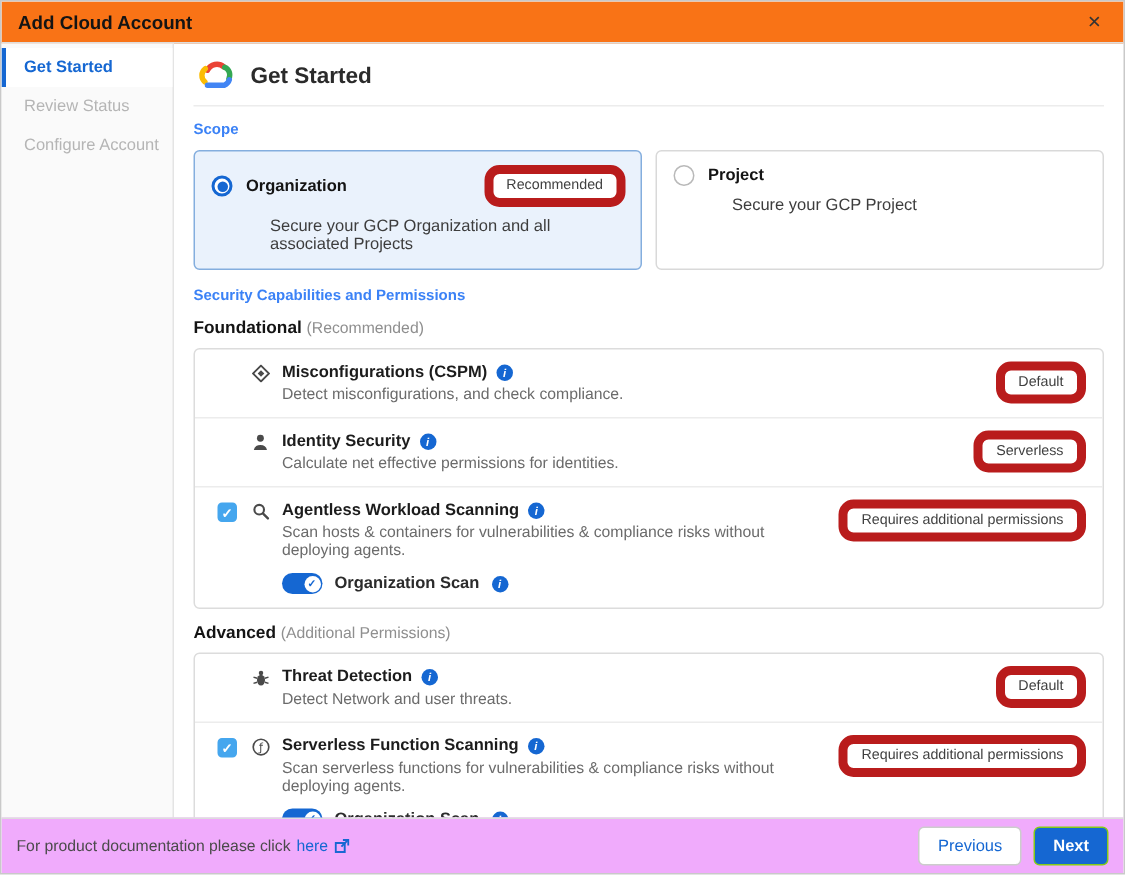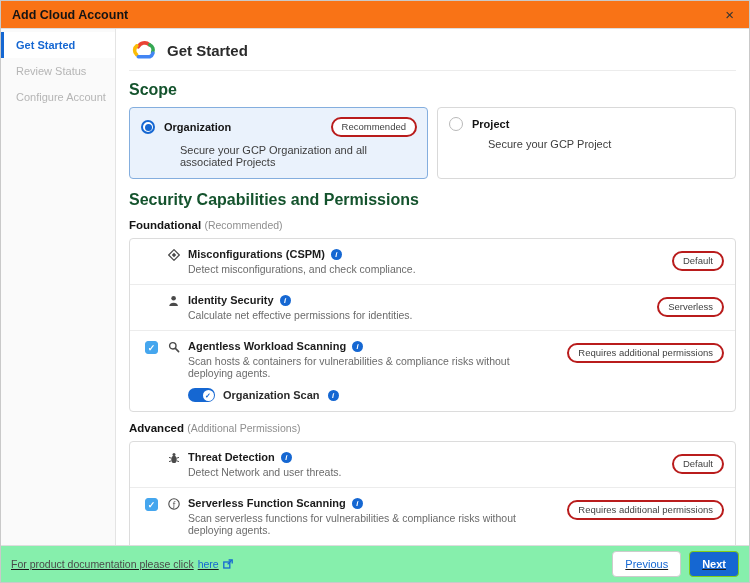--- a/index.html
+++ b/index.html
@@ -44,21 +44,21 @@
     color: #1567d2; font-weight: bold;
     border-left-color: #1567d2;
     background: #fff;
   }
   .content { flex: 1 1 auto; padding: 7px 13px 0 13px; overflow: hidden; }
   
   .page-head { display: flex; align-items: center; gap: 9px; margin: 4px 0 9px 2px; }
   .page-title { font-size: 15px; font-weight: bold; color: #2b2b2b; }
   .head-divider { border: none; border-top: 1px solid #ececec; margin: 0 0 10px 0; }
   
-  .sec-heading { font-size: 16px; font-weight: bold; color: #14532d; margin: 2px 0 8px 0; }
+  .sec-heading { font-size: 10px; font-weight: bold; color: #3b82f6; margin: 2px 0 8px 0; }
   .grp-heading { font-size: 11.5px; font-weight: bold; color: #141414; margin: 10px 0 7px 0; }
   .grp-sub { font-weight: normal; color: #8f8f8f; font-size: 10.5px; }
   
   .scope-row { display: flex; gap: 9px; margin-bottom: 12px; }
   .scope-card {
     flex: 1 1 0;
     border: 1px solid #d9d9d9; border-radius: 4px;
     background: #fff; padding: 9px 10px 10px 11px;
     min-height: 57px; cursor: pointer;
   }
@@ -74,21 +74,21 @@
     border: 1.5px solid #b9b9b9; background: #fff;
     position: relative; flex: 0 0 14px;
   }
   .radio.on { border: 2px solid #1567d2; }
   .radio.on::after {
     content: ""; position: absolute; inset: 1.5px;
     border-radius: 50%; background: #1567d2;
   }
   .pill {
     margin-left: auto;
-    border: 2px solid #b91c1c; border-radius: 10px;
+    border: 6px solid #b91c1c; border-radius: 10px;
     background: #fff; color: #3f3f3f;
     font-size: 9.5px; padding: 2px 9px 3px 9px; white-space: nowrap;
   }
   
   .cap-card { border: 1px solid #dcdcdc; border-radius: 4px; background: #fff; }
   .cap-row {
     display: flex; align-items: flex-start;
     padding: 9px 11px 9px 15px;
     border-bottom: 1px solid #ececec;
   }
@@ -120,24 +120,23 @@
     position: absolute; top: 1.5px; right: 1.5px;
     width: 11px; height: 11px; border-radius: 50%; background: #fff;
     color: #1567d2; font-size: 7px; font-weight: bold;
     line-height: 11px; text-align: center;
   }
   .toggle-label { font-size: 11px; color: #2b2b2b; font-weight: bold; }
   .badge-slot { margin-left: auto; padding: 2px 0 0 10px; }
   
   .dlg-footer {
     flex: 0 0 37px; height: 37px;
-    background: #86efac; border-top: 1px solid #ddd;
+    background: #f0abfc; border-top: 1px solid #ddd;
     display: flex; align-items: center;
     padding: 16px 10px;
-    text-decoration: underline;
   }
   .doc-text { font-size: 10.5px; color: #4a4a4a; display: flex; align-items: center; gap: 4px; }
   .doc-link { color: #1567d2; text-decoration: none; cursor: pointer; text-align: center; }
   .footer-btns { margin-left: auto; display: flex; gap: 8px; }
   .btn {
     font-family: "Liberation Sans", sans-serif;
     font-size: 11px; border-radius: 4px; padding: 6px 12px; cursor: pointer;
   }
   .btn-secondary { background: #fff; border: 1px solid #ccc; color: #1567d2; }
   .btn-primary { background: #1567d2; border: 1px solid #84cc16; color: #fff; font-weight: bold; }

